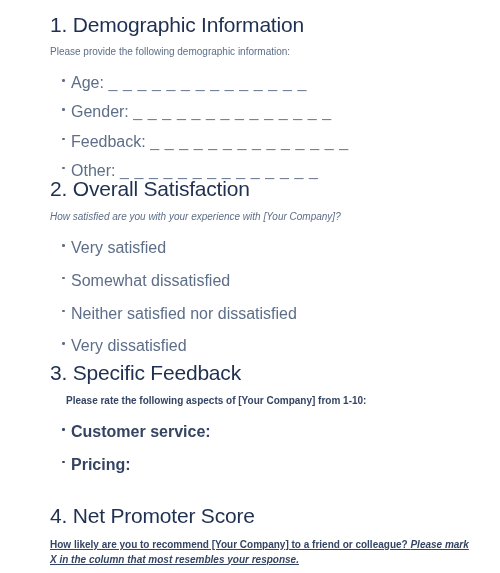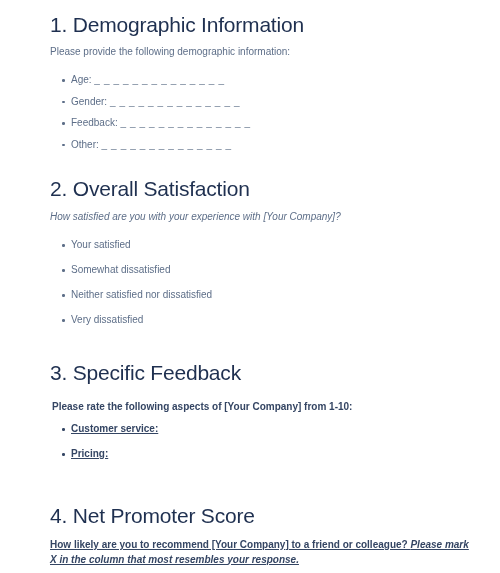--- a/index.html
+++ b/index.html
@@ -44,60 +44,59 @@
     color: #344563;
   }
 
   ul.opts {
     list-style: none;
     margin: 0;
     padding: 0;
   }
   ul.opts li {
     position: relative;
-    font-size: 10px;
+    font-size: 16px;
     color: #5d6e88;
     line-height: 1.3;
     padding-left: 21px;
   }
   ul.opts li::before {
     content: "";
     position: absolute;
     left: 12px;
     top: 6px;
     width: 2.6px;
     height: 2.6px;
     border-radius: 50%;
     background: #5d6e88;
   }
   ul.opts.bold li {
     font-weight: bold;
     color: #344563;
-    text-decoration: underline;
   }
   ul.opts.bold li::before { background: #344563; }
 
   .blank {
     letter-spacing: 0.6px;
     color: #6c7c93;
   }
 
   
   #sec1-heading { position: absolute; left: 50px; top: 12px; }
   #sec1-intro   { position: absolute; left: 50px; top: 45px; }
   #sec1-list    { position: absolute; left: 50px; top: 73px; }
   #sec1-list li { margin-bottom: 8.5px; }
 
   #sec2-heading { position: absolute; left: 50px; top: 176px; }
   #sec2-intro   { position: absolute; left: 50px; top: 210px; font-style: italic; }
   #sec2-list    { position: absolute; left: 50px; top: 238px; }
   #sec2-list li { margin-bottom: 12px; }
 
   #sec3-heading { position: absolute; left: 50px; top: 360px; }
-  #sec3-intro   { position: absolute; left: 52px; top: 394px; margin-top: 6px; }
+  #sec3-intro   { position: absolute; left: 66px; top: 394px; }
   #sec3-list    { position: absolute; left: 50px; top: 422px; }
   #sec3-list li { margin-bottom: 12px; }
 
   #sec4-heading { position: absolute; left: 50px; top: 503px; }
   #sec4-intro   { position: absolute; left: 50px; top: 538px; width: 425px; text-decoration: underline; }
 
   .ital {
     font-style: italic;
     font-weight: bold;
   }
@@ -112,21 +111,21 @@
   <ul class="opts" id="sec1-list">
     <li><span>Age:</span> <span class="blank">_ _ _ _ _ _ _ _ _ _ _ _ _ _</span></li>
     <li><span>Gender:</span> <span class="blank">_ _ _ _ _ _ _ _ _ _ _ _ _ _</span></li>
     <li><span>Feedback:</span> <span class="blank">_ _ _ _ _ _ _ _ _ _ _ _ _ _</span></li>
     <li><span>Other:</span> <span class="blank">_ _ _ _ _ _ _ _ _ _ _ _ _ _</span></li>
   </ul>
 
   <h2 class="sec-heading" id="sec2-heading">2. Overall Satisfaction</h2>
   <p class="sec-intro" id="sec2-intro">How satisfied are you with your experience with [Your Company]?</p>
   <ul class="opts" id="sec2-list">
-    <li><span>Your satisfied</span></li>
+    <li><span>Very satisfied</span></li>
     <li><span>Somewhat dissatisfied</span></li>
     <li><span>Neither satisfied nor dissatisfied</span></li>
     <li><span>Very dissatisfied</span></li>
   </ul>
 
   <h2 class="sec-heading" id="sec3-heading">3. Specific Feedback</h2>
   <p class="sec-intro bold" id="sec3-intro">Please rate the following aspects of [Your Company] from 1-10:</p>
   <ul class="opts bold" id="sec3-list">
     <li><span>Customer service:</span></li>
     <li><span>Pricing:</span></li>

